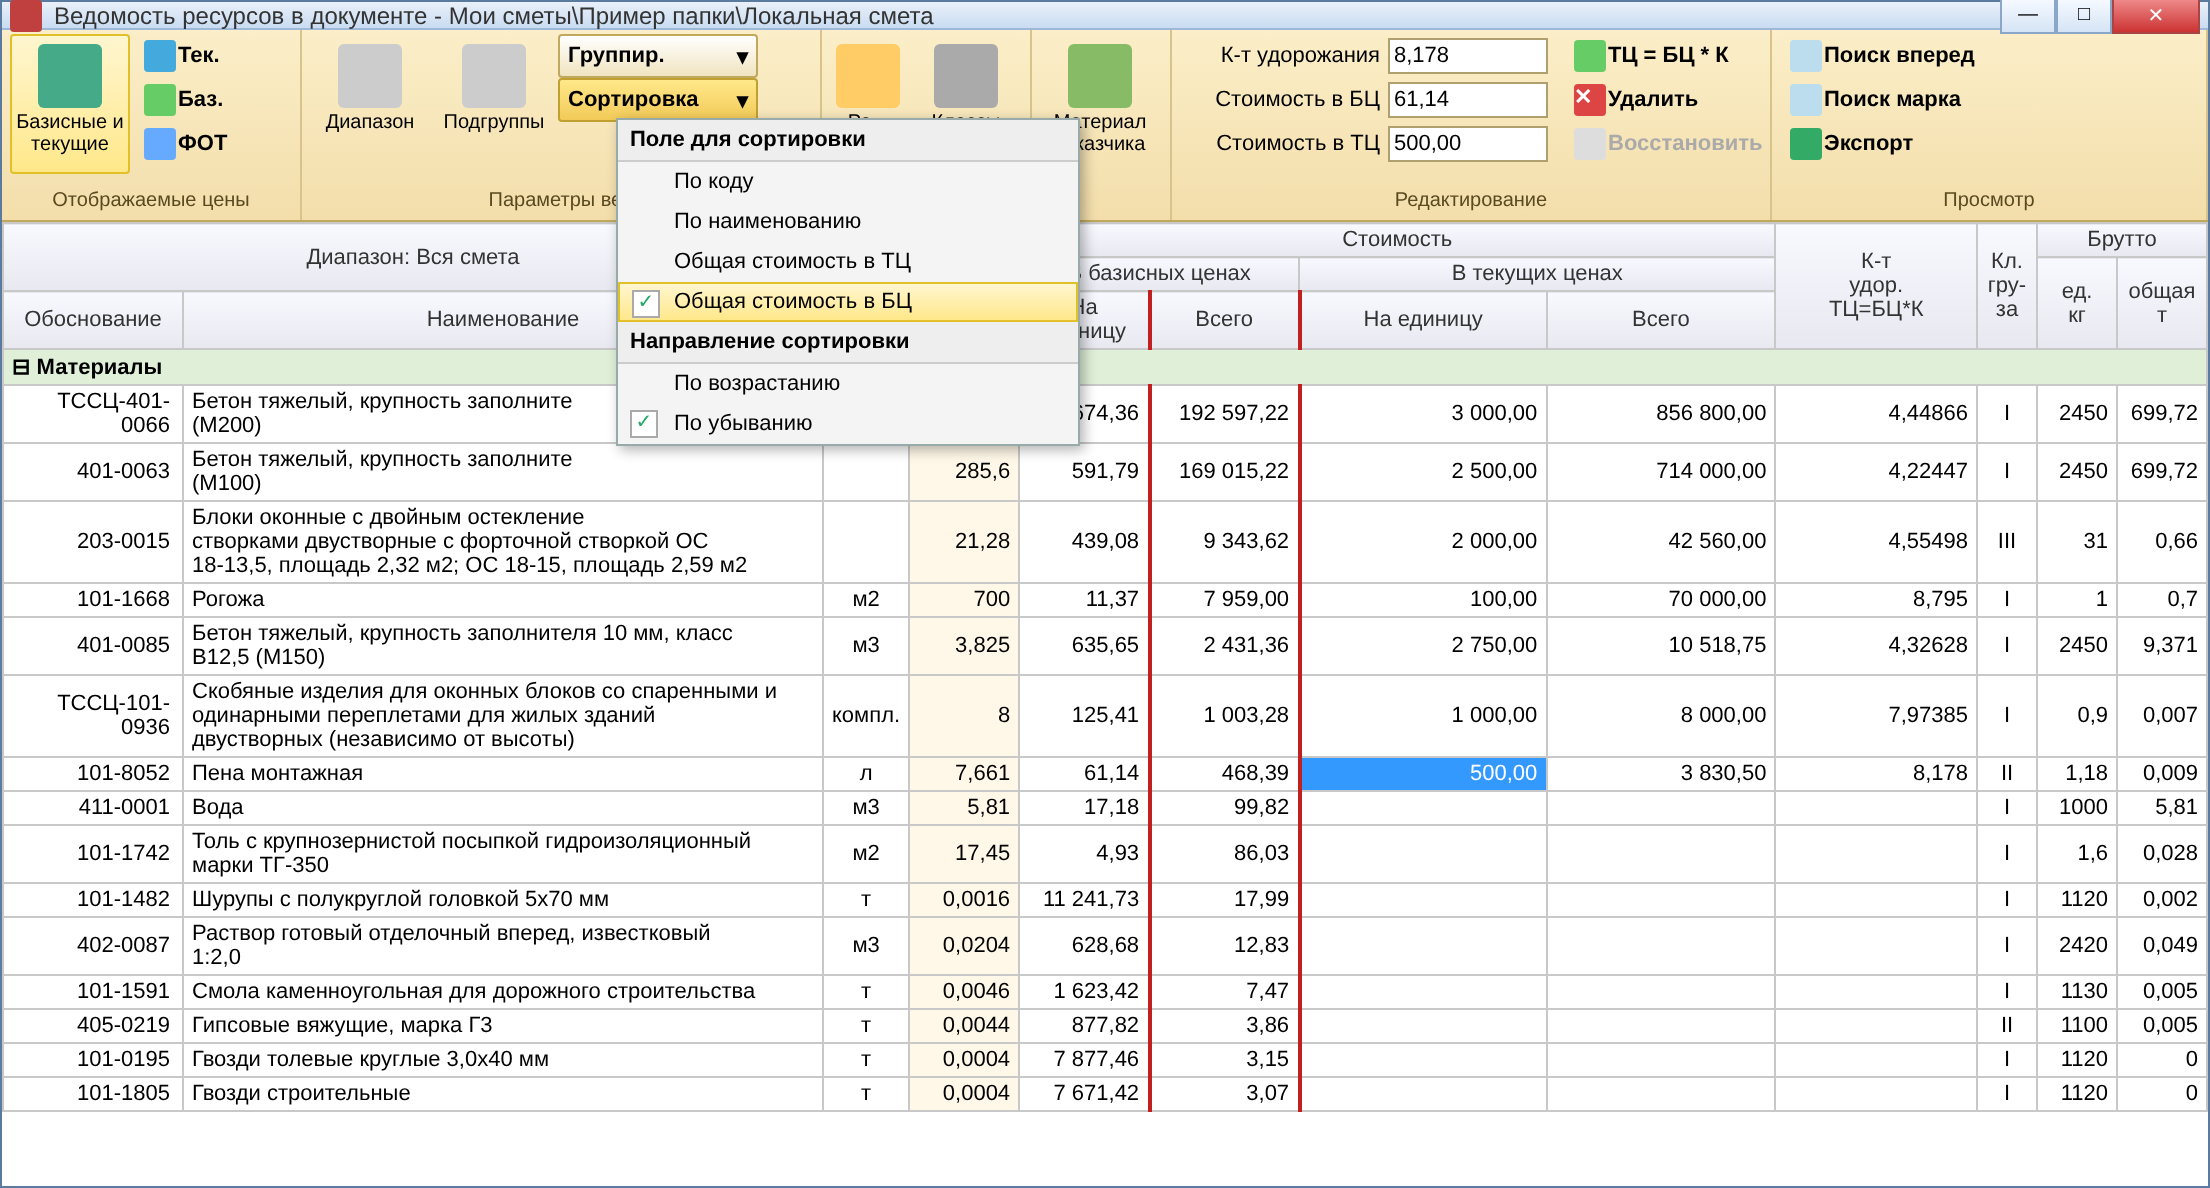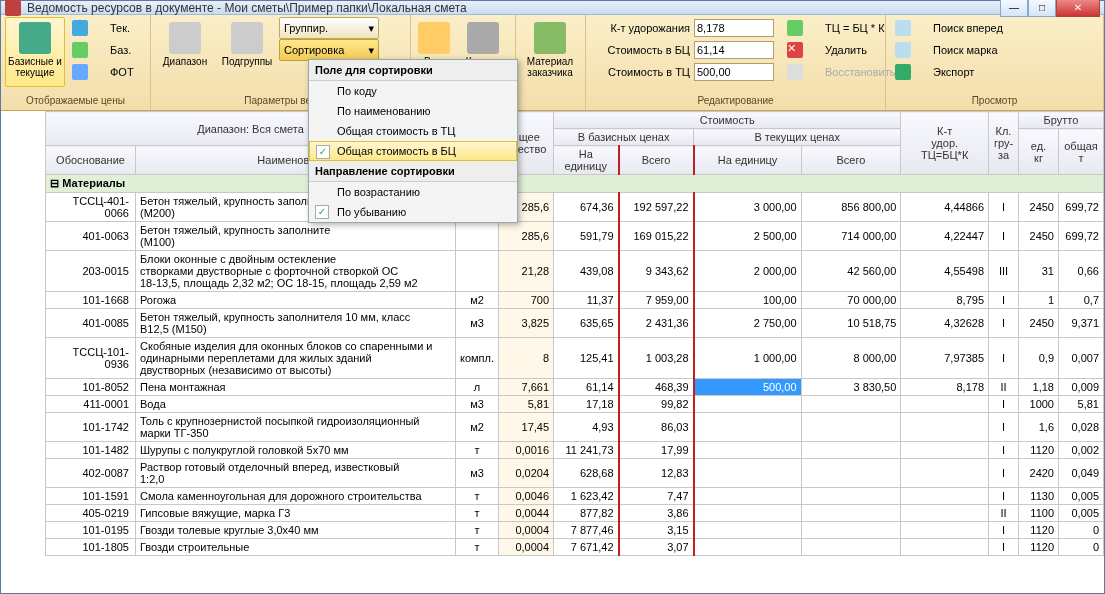--- a/index.html
+++ b/index.html
@@ -12,37 +12,37 @@
 .winbtn { width: 28px; height: 18px; border: 1px solid #8aa6c8; background: linear-gradient(#f5f9ff,#d5e4f5); display: flex; align-items: center; justify-content: center; font-size: 10px; }
 .winbtn.close { background: linear-gradient(#e88,#c33); color: #fff; width: 44px; border-color: #a44; }
 .ribbon { height: 96px; background: linear-gradient(#fbeec8,#f3deab); border-bottom: 1px solid #c0a85f; display: flex; }
 .rgroup { border-right: 1px solid #d8c48a; display: flex; flex-direction: column; padding: 2px 4px; }
 .rgroup .content { flex: 1; display: flex; align-items: flex-start; gap: 2px; }
 .rgroup .label { text-align: center; font-size: 10px; color: #5a4a20; padding: 2px 0; }
 .rbigbtn { width: 60px; height: 70px; display: flex; flex-direction: column; align-items: center; justify-content: flex-start; padding: 4px 2px; border: 1px solid transparent; border-radius: 2px; text-align: center; }
 .rbigbtn .ico { width: 32px; height: 32px; margin-bottom: 2px; border-radius: 3px; }
 .rbigbtn span { font-size: 10px; line-height: 11px; display: block; }
 .rsmallcol { display: flex; flex-direction: column; gap: 0; }
-.rsmall { display: flex; align-items: center; height: 22px; padding: 1px 4px; gap: 22px; white-space: nowrap; border: 1px solid transparent; border-radius: 2px; }
+.rsmall { display: flex; align-items: center; height: 22px; padding: 1px 4px; gap: 1px; white-space: nowrap; border: 1px solid transparent; border-radius: 2px; font-weight: bold; }
 .rsmall .ico { width: 16px; height: 16px; border-radius: 2px; }
 .rsmall.drop { border: 1px solid #c0a85f; background: linear-gradient(#fff,#f0e4c0); min-width: 100px; justify-content: space-between; }
 .editrow { display: flex; align-items: center; height: 22px; gap: 4px; }
 .editrow label { width: 100px; text-align: right; }
 .editrow input { width: 80px; height: 18px; border: 1px solid #b0a070; padding: 0 2px; font-size: 11px; }
-.table-wrap { position: relative; height: 468px; overflow: auto; padding-left: 44px; }
+.table-wrap { position: relative; height: 468px; overflow: auto; }
 table { border-collapse: collapse; width: 100%; font-size: 11px; }
 th, td { border: 1px solid #c8c8c8; padding: 2px 4px; background: #fff; }
 th { background: linear-gradient(#f8f8ff,#e8e8f0); font-weight: normal; color: #333; text-align: center; }
 td.num { text-align: right; }
 td.code { text-align: right; padding-right: 6px; }
 tr.grp td { background: #e0f0d8; font-weight: bold; }
 .highlight-col { background: #fff8e8 !important; }
 .highlight-cell { background: #3399ff !important; color: #fff; }
 .col-vsego { border-left: 2px solid #c02020 !important; border-right: 2px solid #c02020 !important; }
-.dropdown { position: absolute; left: 307px; top: 58px; width: 210px; background: #f4f4f4; border: 1px solid #9aa; box-shadow: 2px 2px 6px rgba(0,0,0,0.3); z-index: 100; }
+.dropdown { position: absolute; left: 307px; top: 58px; width: 232px; background: #f4f4f4; border: 1px solid #9aa; box-shadow: 2px 2px 6px rgba(0,0,0,0.3); z-index: 100; }
 .dropdown .hdr { padding: 4px 6px; font-weight: bold; background: #eee; border-bottom: 1px solid #ccc; }
 .dropdown .item { padding: 4px 6px 4px 28px; position: relative; }
 .dropdown .item.sel { background: linear-gradient(#fff6d0,#ffe88a); border: 1px solid #e2c02a; padding: 3px 5px 3px 27px; }
 .dropdown .item .chk { position: absolute; left: 6px; top: 3px; width: 14px; height: 14px; border: 1px solid #aaa; background: #fff; font-size: 10px; text-align: center; line-height: 12px; color: #2a6; }
 .sortopen { background: linear-gradient(#ffe88a,#f2ca58) !important; border-color: #c0a030 !important; }
 </style>
 </head>
 <body>
 
 <div class="window">

